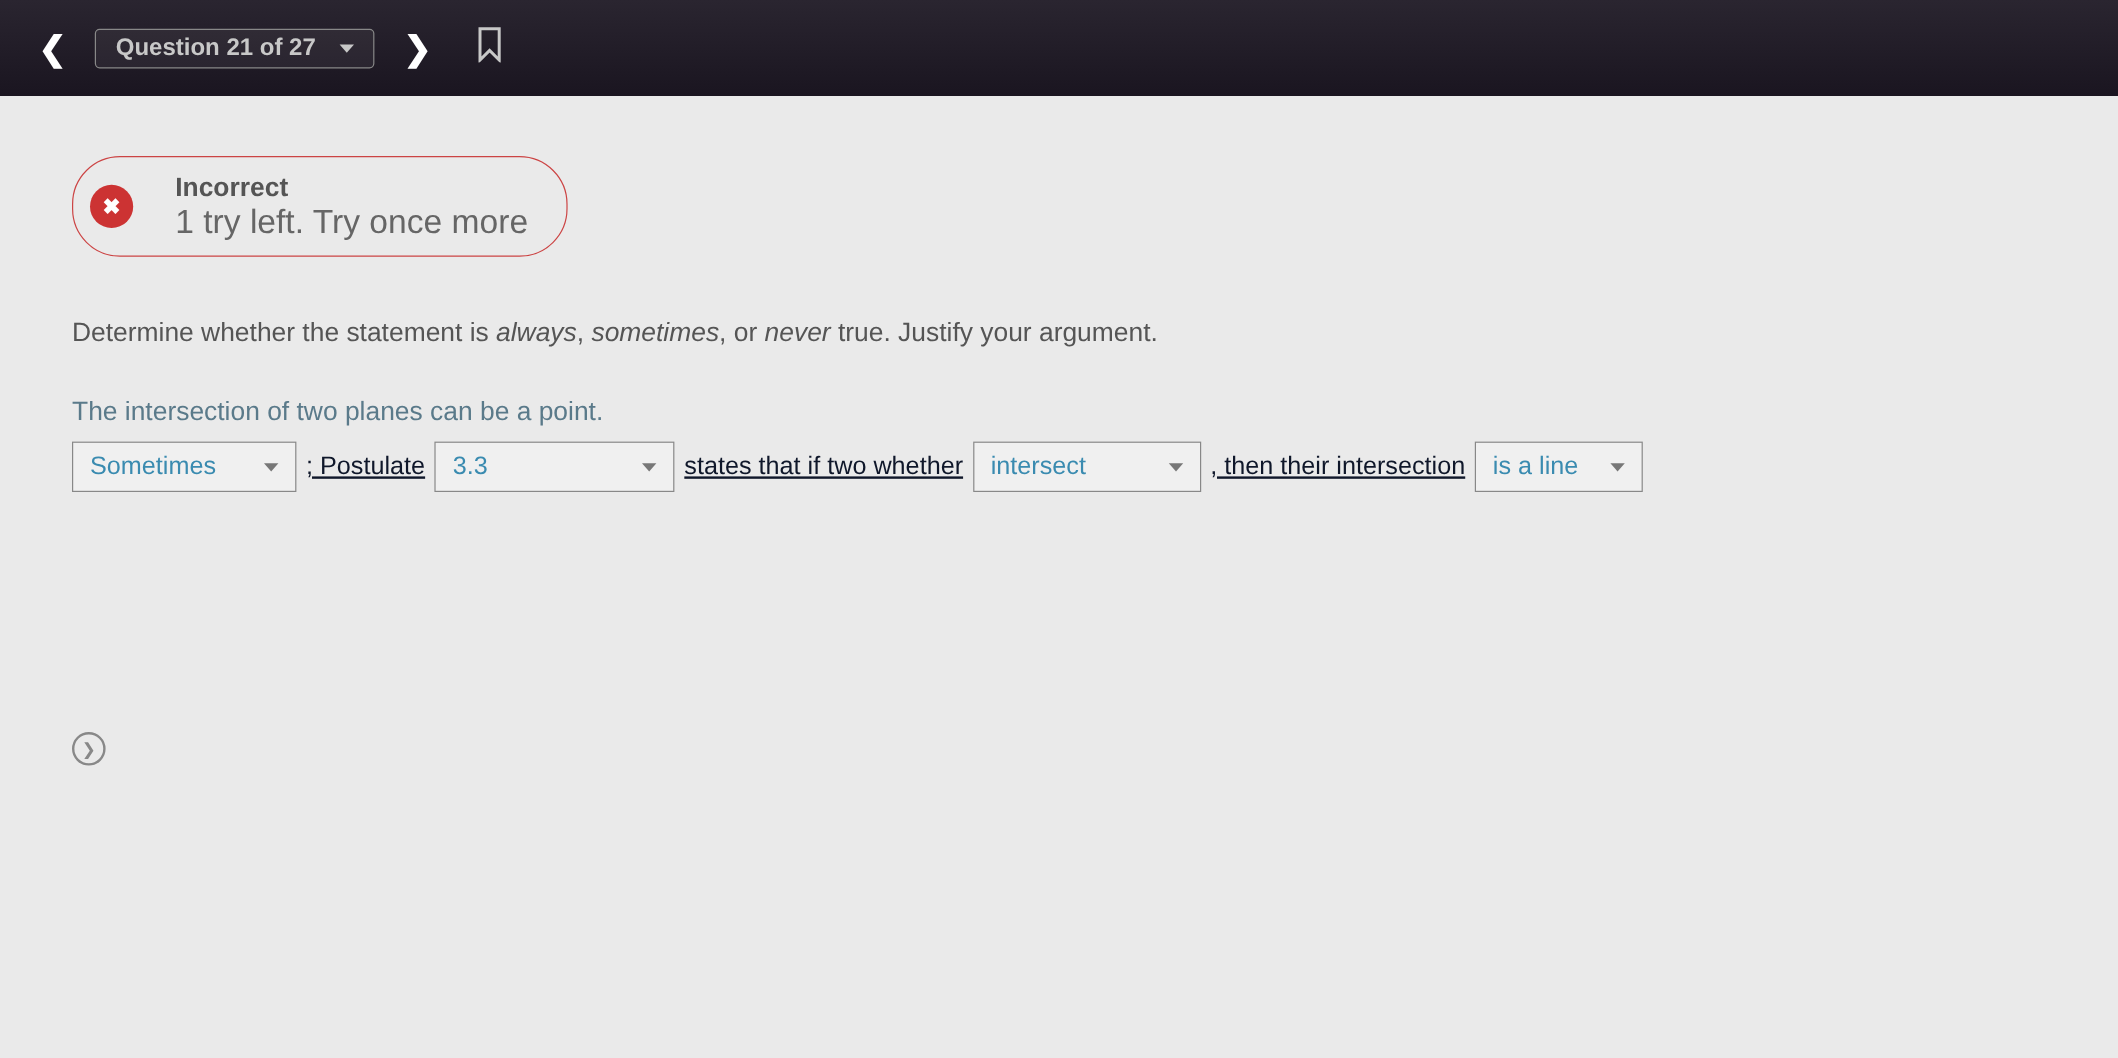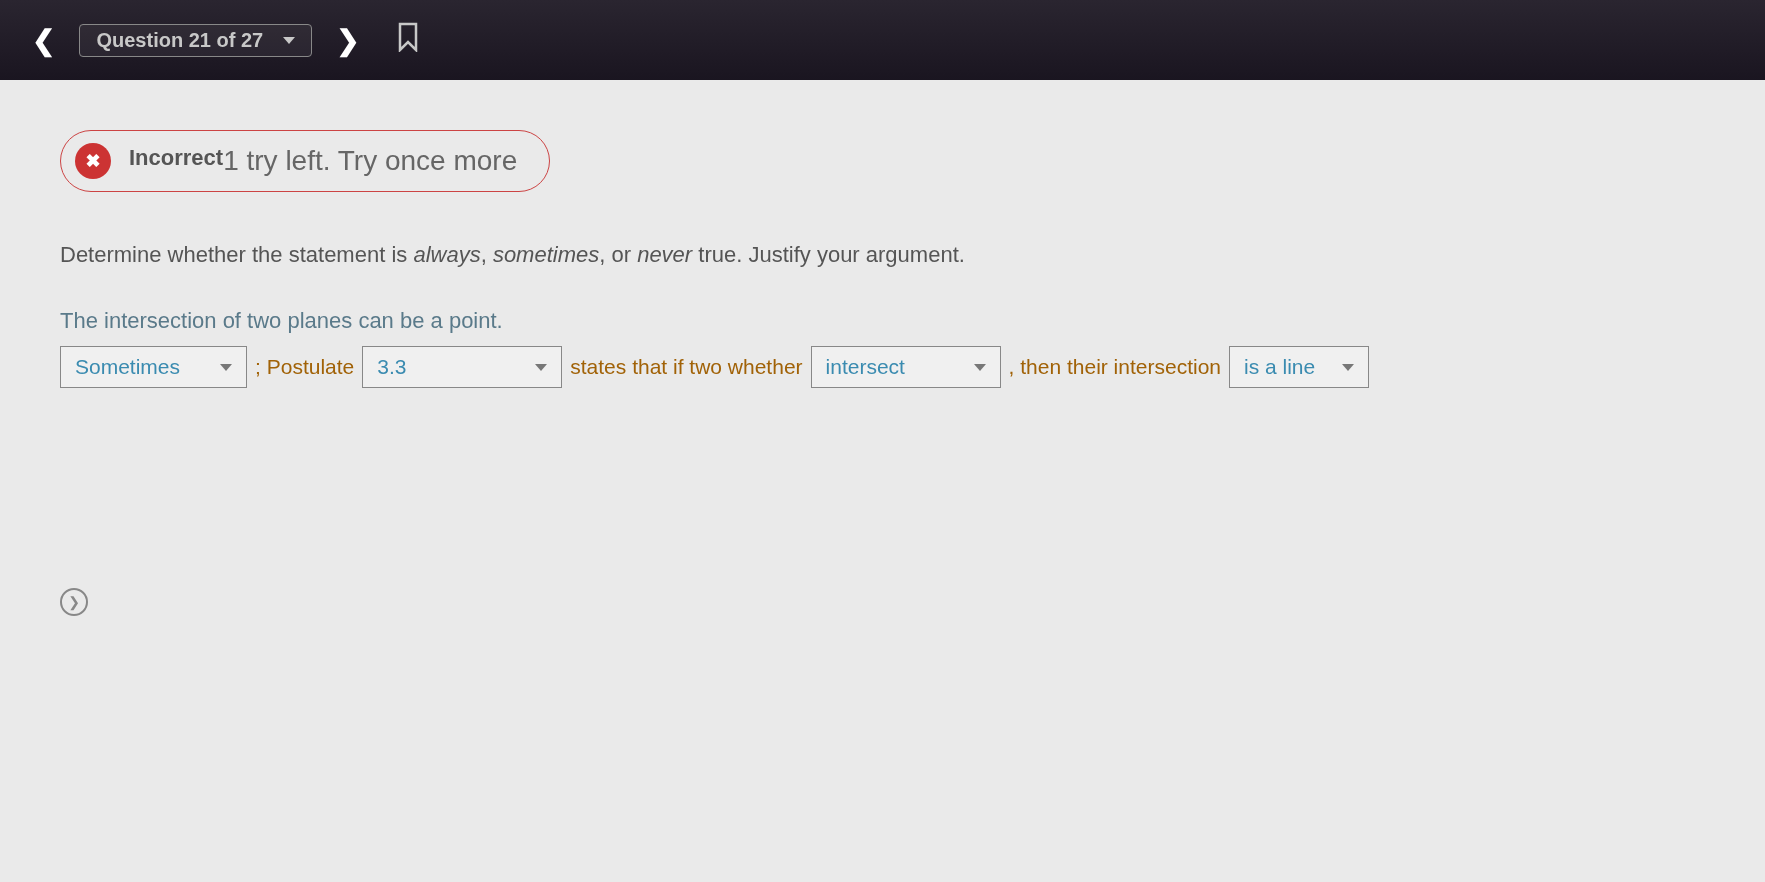--- a/index.html
+++ b/index.html
@@ -73,21 +73,21 @@
   width: 36px; height: 36px;
   background: #c33;
   border-radius: 50%;
   display: flex;
   align-items: center;
   justify-content: center;
   font-weight: bold;
   color: #fff;
   font-size: 18px;
 }
-.status-text-wrap { display: flex; flex-direction: row; }
+.status-text-wrap { display: flex; flex-direction: column; margin-left: 17px; }
 .status-title { color: #555; font-size: 22px; font-weight: bold; }
 .status-sub { color: #666; font-size: 28px; }
 
 .prompt-text {
   color: #555;
   font-size: 22px;
   margin-bottom: 40px;
 }
 .prompt-text .ital { font-style: italic; text-align: right; }
 
@@ -116,21 +116,21 @@
   min-height: 40px;
 }
 .select-box.narrow { gap: 19px; }
 .select-value { color: #3a8bb0; font-size: 21px; }
 .select-caret {
   width: 0; height: 0;
   border-left: 6px solid transparent;
   border-right: 6px solid transparent;
   border-top: 7px solid #777;
 }
-.static-label { color: #a16207; }
+.static-label { color: #0f172a; text-decoration: underline; }
 
 .help-row {
   margin-top: 200px;
   display: flex;
   align-items: center;
   gap: 18px;
 }
 .help-circle {
   width: 28px; height: 28px;
   border: 2px solid #888;

